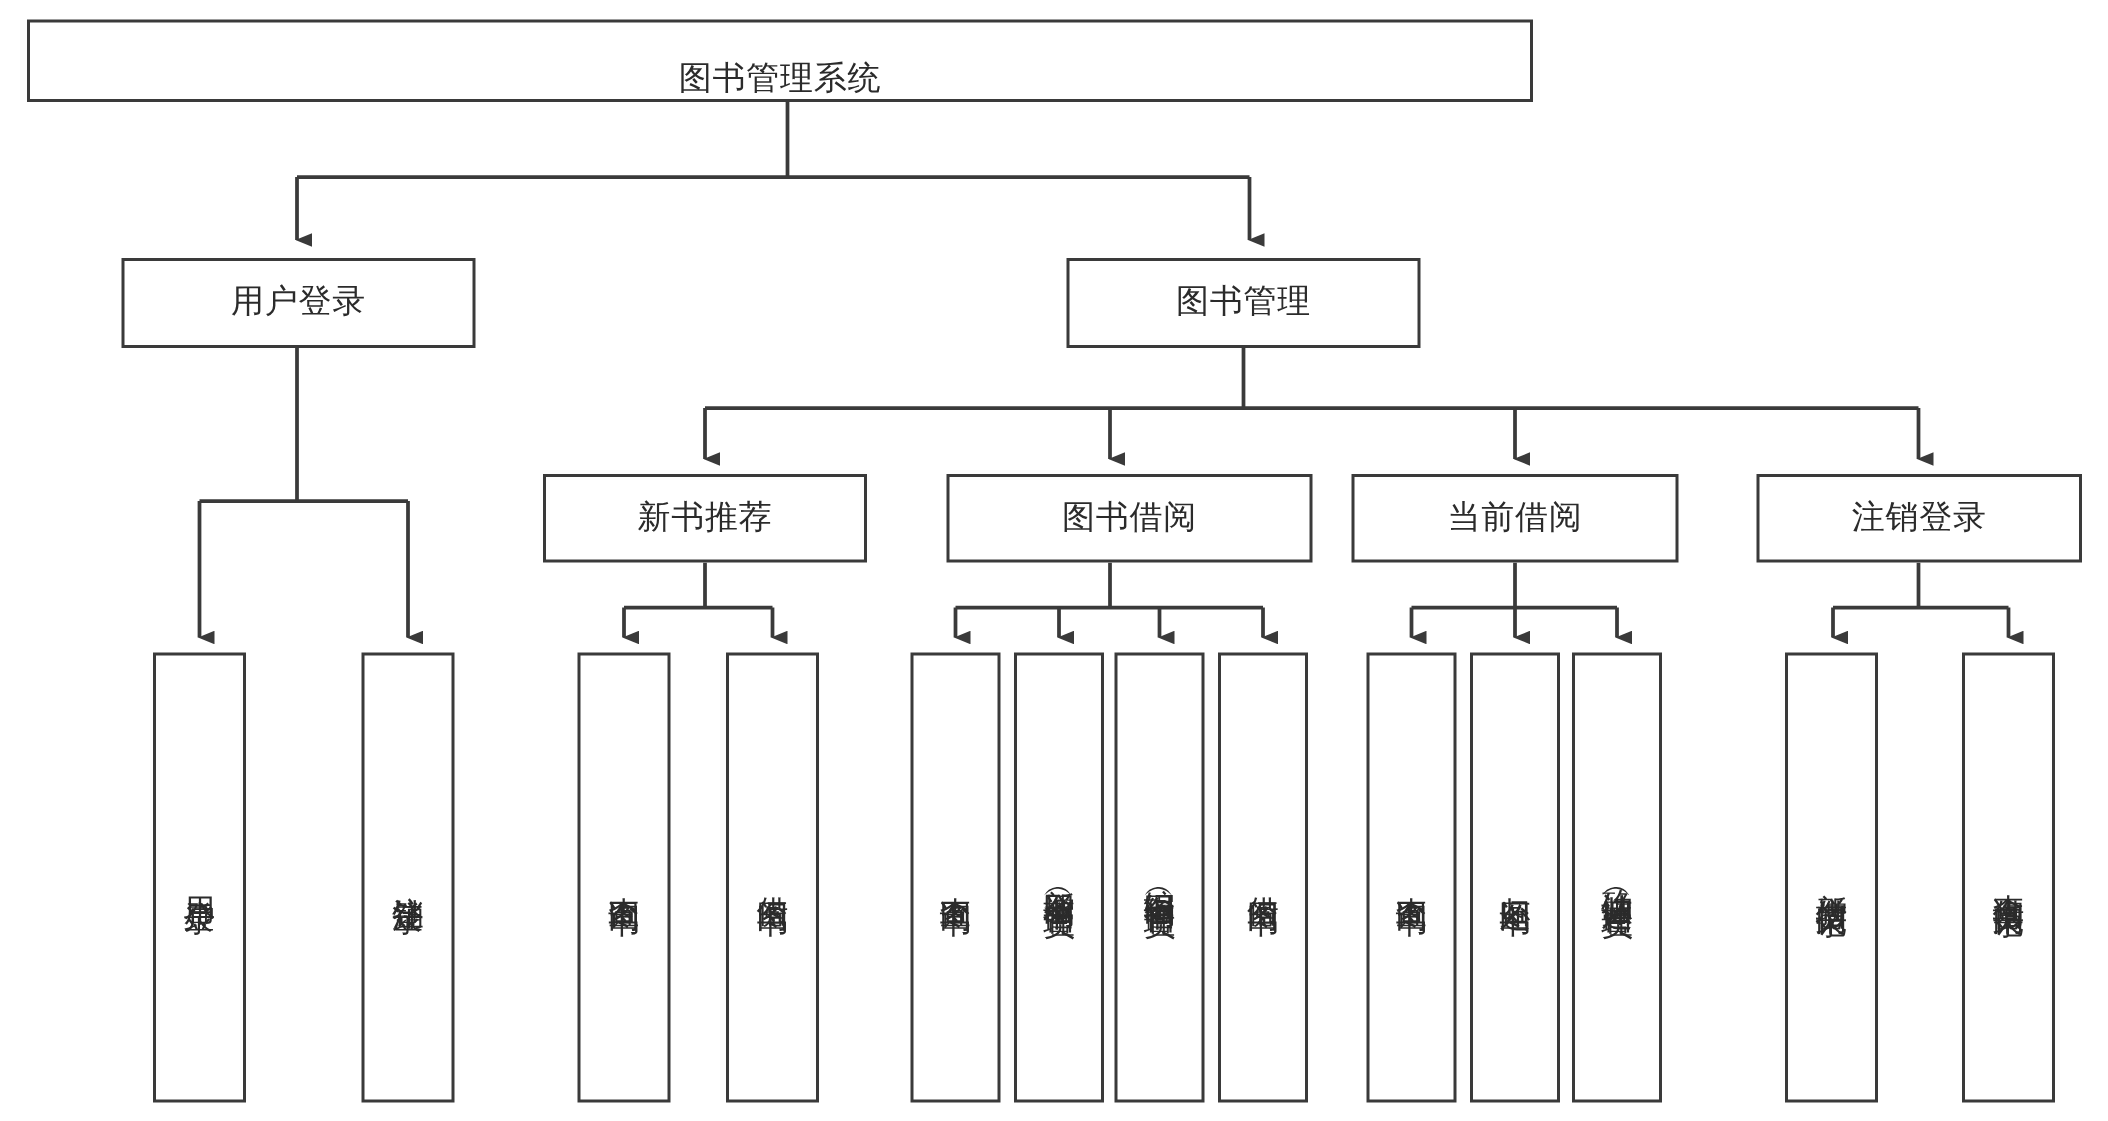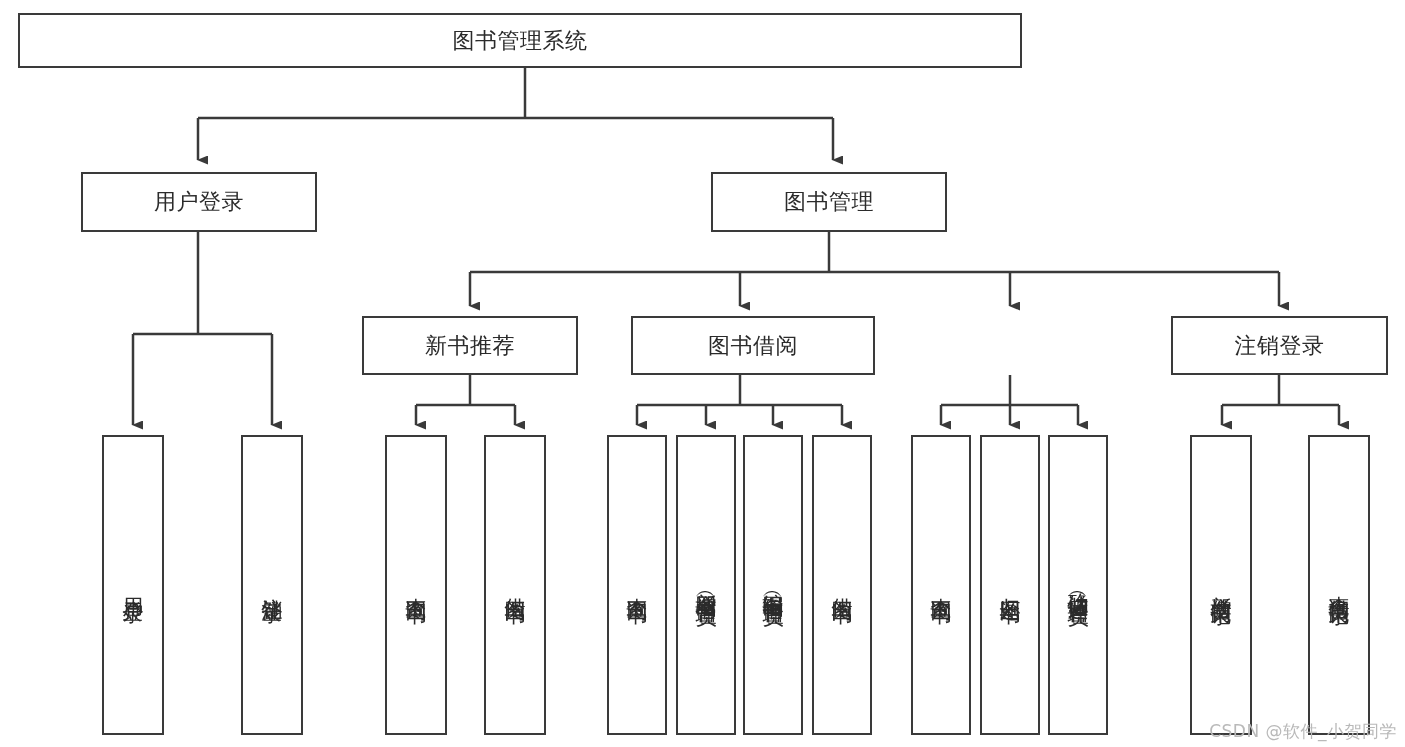--- a/index.html
+++ b/index.html
@@ -115,36 +115,39 @@
       <path d="M1010,405 L1010,425" marker-end="url(#arrow)"></path>
       <path d="M1078,405 L1078,425" marker-end="url(#arrow)"></path>
 
       <path d="M1279,375 L1279,405"></path>
       <path d="M1222,405 L1339,405"></path>
       <path d="M1222,405 L1222,425" marker-end="url(#arrow)"></path>
       <path d="M1339,405 L1339,425" marker-end="url(#arrow)"></path>
     </g>
   </svg>
 
-  <div class="node h" style="left:18px; top:13px; width:1004px; height:55px;">
+  <div class="node h" style="left:18px; top:13px; width:1004px; height:55px;align-items:flex-end;">
     <span class="label">图书管理系统</span>
   </div>
 
   <div class="node h" style="left:81px; top:172px; width:236px; height:60px;">
     <span class="label">用户登录</span>
   </div>
   <div class="node h" style="left:711px; top:172px; width:236px; height:60px;">
     <span class="label">图书管理</span>
   </div>
 
   <div class="node h" style="left:362px; top:316px; width:216px; height:59px;">
     <span class="label">新书推荐</span>
   </div>
   <div class="node h" style="left:631px; top:316px; width:244px; height:59px;">
     <span class="label">图书借阅</span>
+  </div>
+  <div class="node h" style="left:901px; top:316px; width:218px; height:59px;">
+    <span class="label">当前借阅</span>
   </div>
   <div class="node h" style="left:1171px; top:316px; width:217px; height:59px;">
     <span class="label">注销登录</span>
   </div>
 
   <div class="node v" style="left:102px; top:435px; width:62px; height:300px;">
     <span class="label">用户登录</span>
   </div>
   <div class="node v" style="left:241px; top:435px; width:62px; height:300px;">
     <span class="label">注销登录</span>
@@ -180,14 +183,13 @@
     <span class="label">确认归还（管理员）</span>
   </div>
 
   <div class="node v" style="left:1190px; top:435px; width:62px; height:300px;">
     <span class="label">新增借阅记录</span>
   </div>
   <div class="node v" style="left:1308px; top:435px; width:62px; height:300px;">
     <span class="label">查询借阅记录</span>
   </div>
 
-  <div id="watermark">CSDN @软件_小贺同学</div>
 </div>
 
 </body></html>

